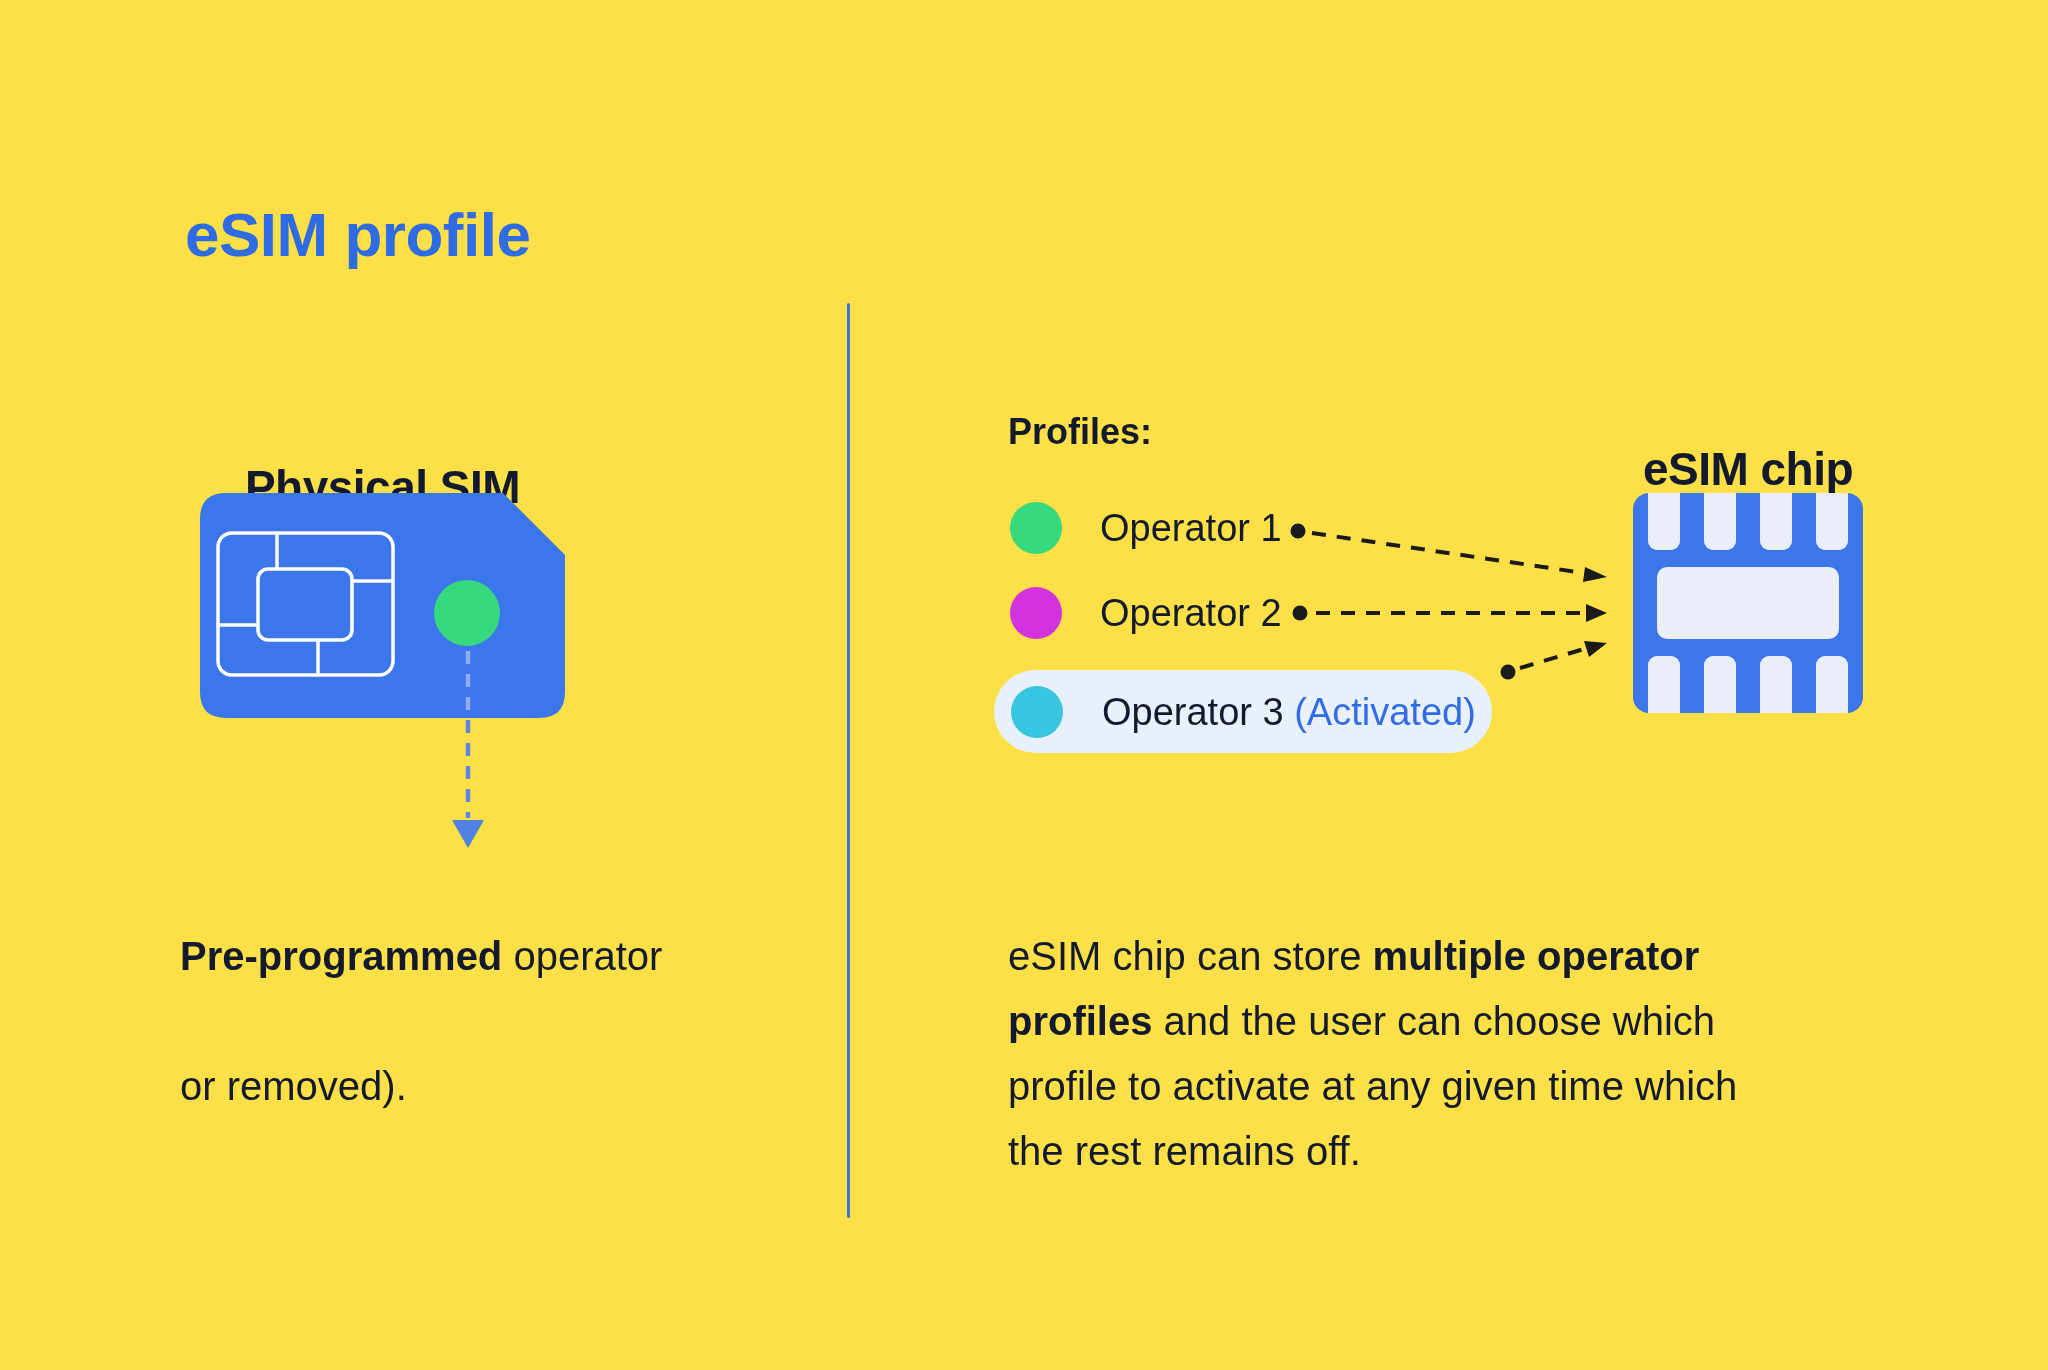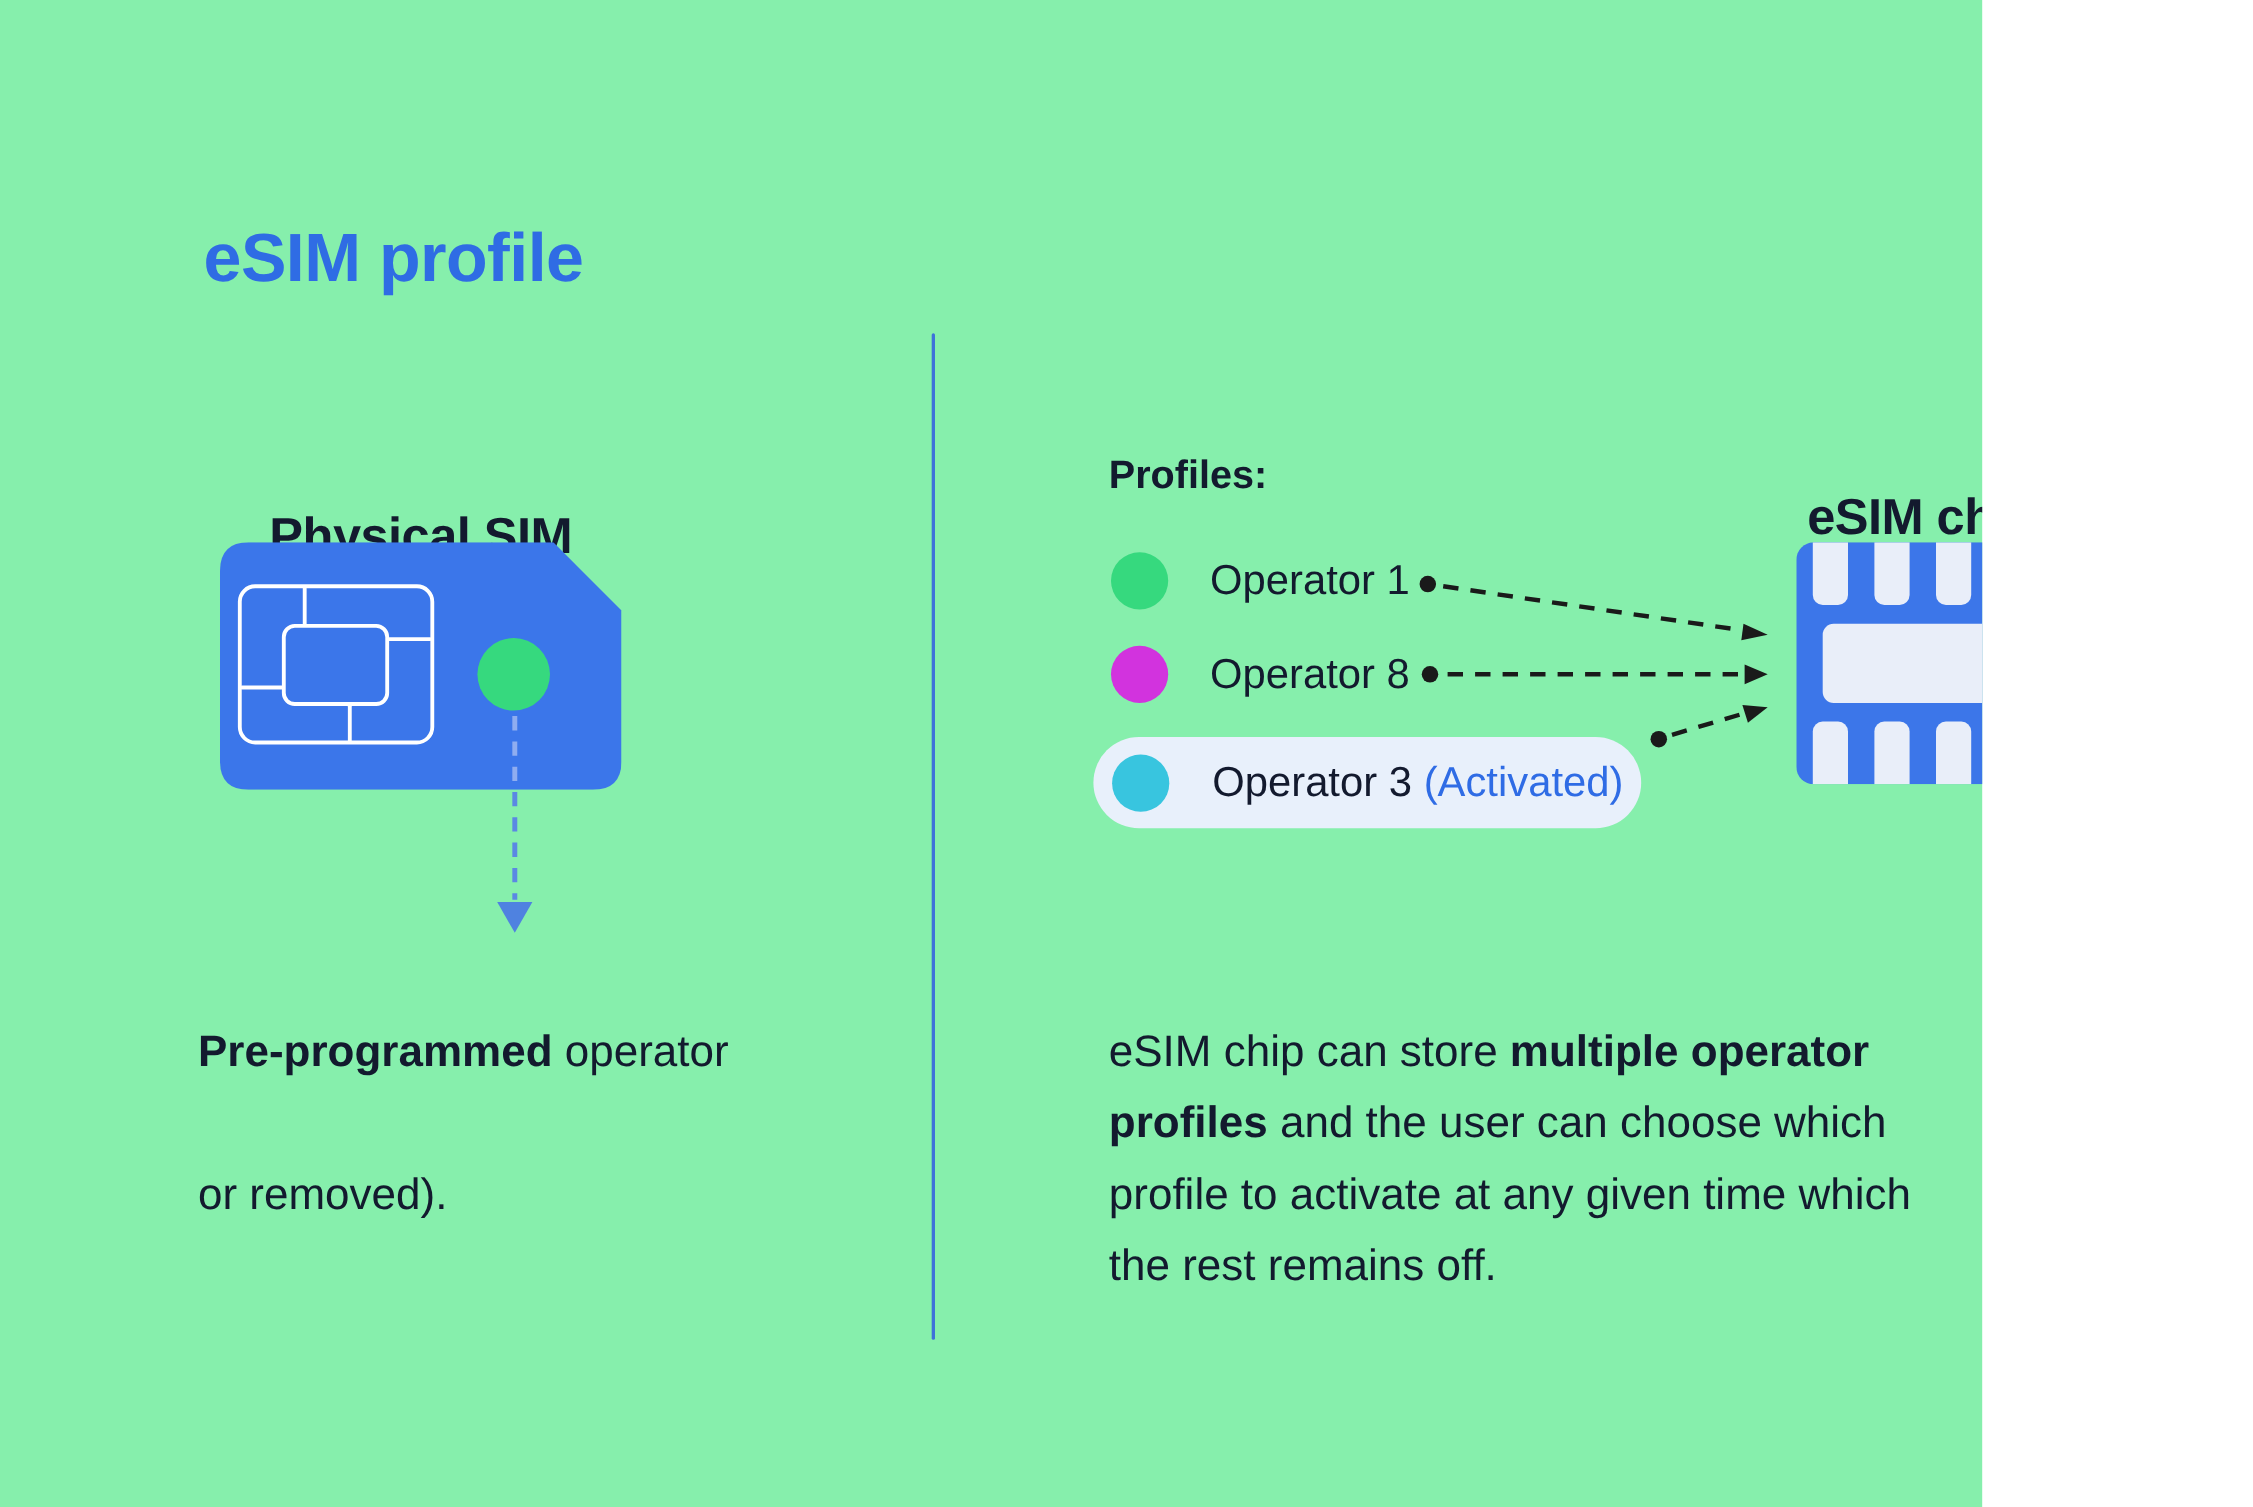--- a/index.html
+++ b/index.html
@@ -1,17 +1,17 @@
 <!DOCTYPE html>
 <html><head>
 <meta charset="utf-8">
 <style>
   html,body{margin:0;padding:0;background:#ffffff;}
   .canvas{
-    position:relative;width:1802px;height:1370px;overflow:hidden;background:#86efac;
+    position:relative;width:2048px;height:1370px;overflow:hidden;background:#fde047;
     font-family:"Liberation Sans","DejaVu Sans",sans-serif;color:#131a2e;
   }
   .abs{position:absolute;}
   .title{
     left:185px;top:162px;font-size:62px;font-weight:800;letter-spacing:-0.5px;
     color:#2f6ce4;line-height:1;
   }
   .brand{left:1506px;top:170px;display:flex;align-items:center;gap:30px;}
   .brand-name{font-size:56px;font-weight:500;color:#14161e;letter-spacing:1px;line-height:1;}
   .divider{left:847px;top:303px;width:3px;height:915px;background:#3e72d9;border-radius:2px;}
@@ -77,21 +77,21 @@
 
   <div class="abs pill"></div>
 
   <div class="abs op-dot dot-1" style="background-color: rgb(54, 217, 126);"></div>
   <div class="abs op-label label-1">
     <span>Operator 1</span>
   </div>
 
   <div class="abs op-dot dot-2" style="background-color: rgb(210, 51, 222);"></div>
   <div class="abs op-label label-2">
-    <span>Operator 8</span>
+    <span>Operator 2</span>
   </div>
 
   <div class="abs op-dot dot-3" style="background-color: rgb(56, 197, 223);"></div>
   <div class="abs op-label label-3">
     <span>Operator 3</span>
     <span class="status">(Activated)</span>
   </div>
 
   <h2 class="abs col-heading chip-heading">eSIM chip</h2>
 

